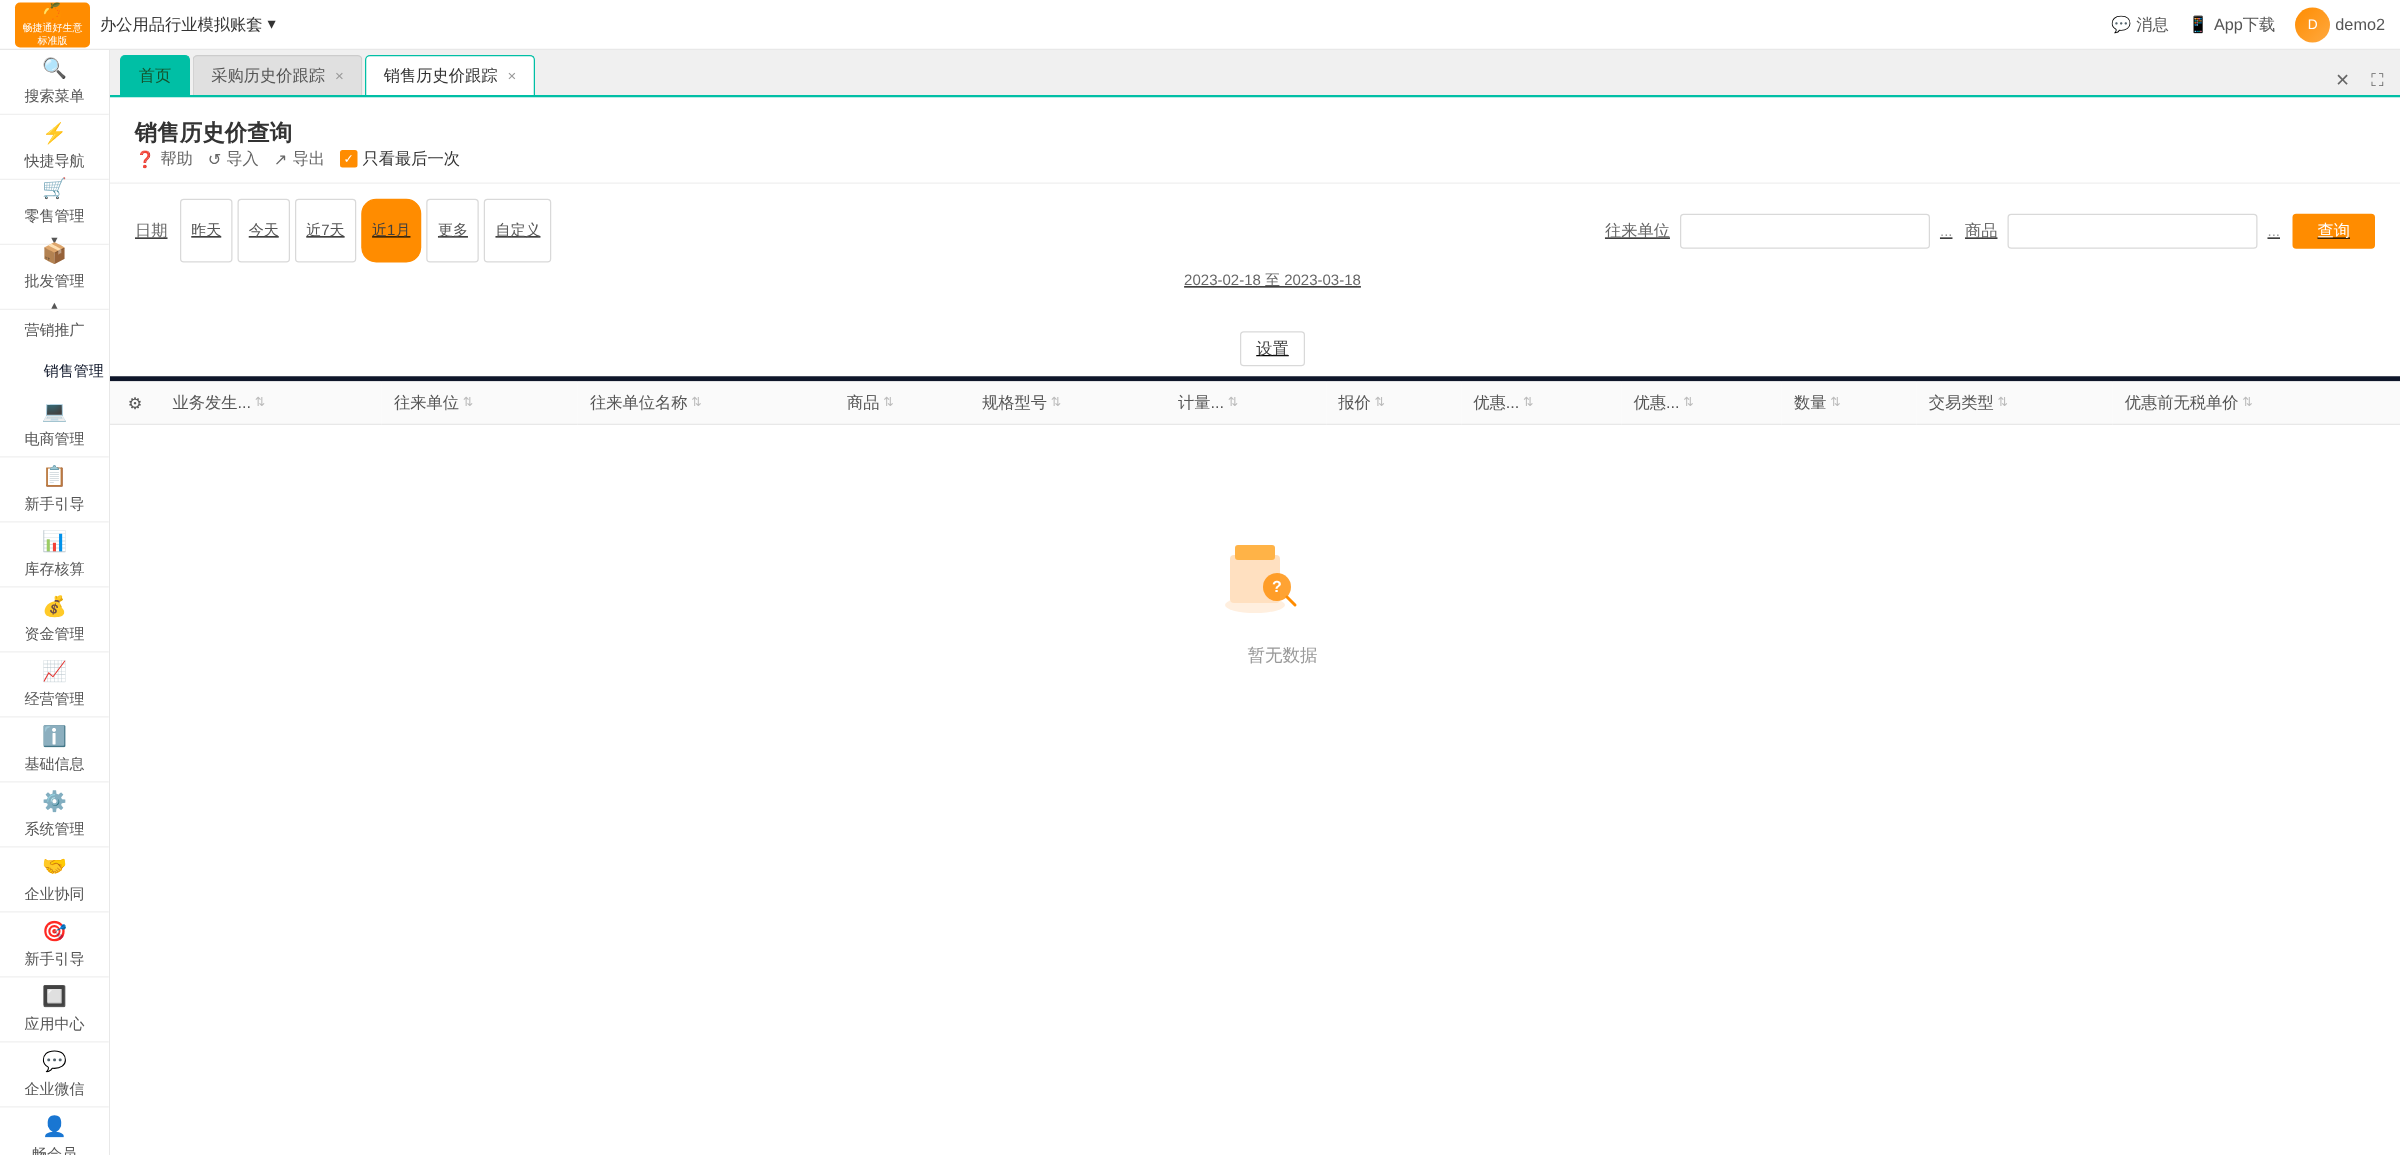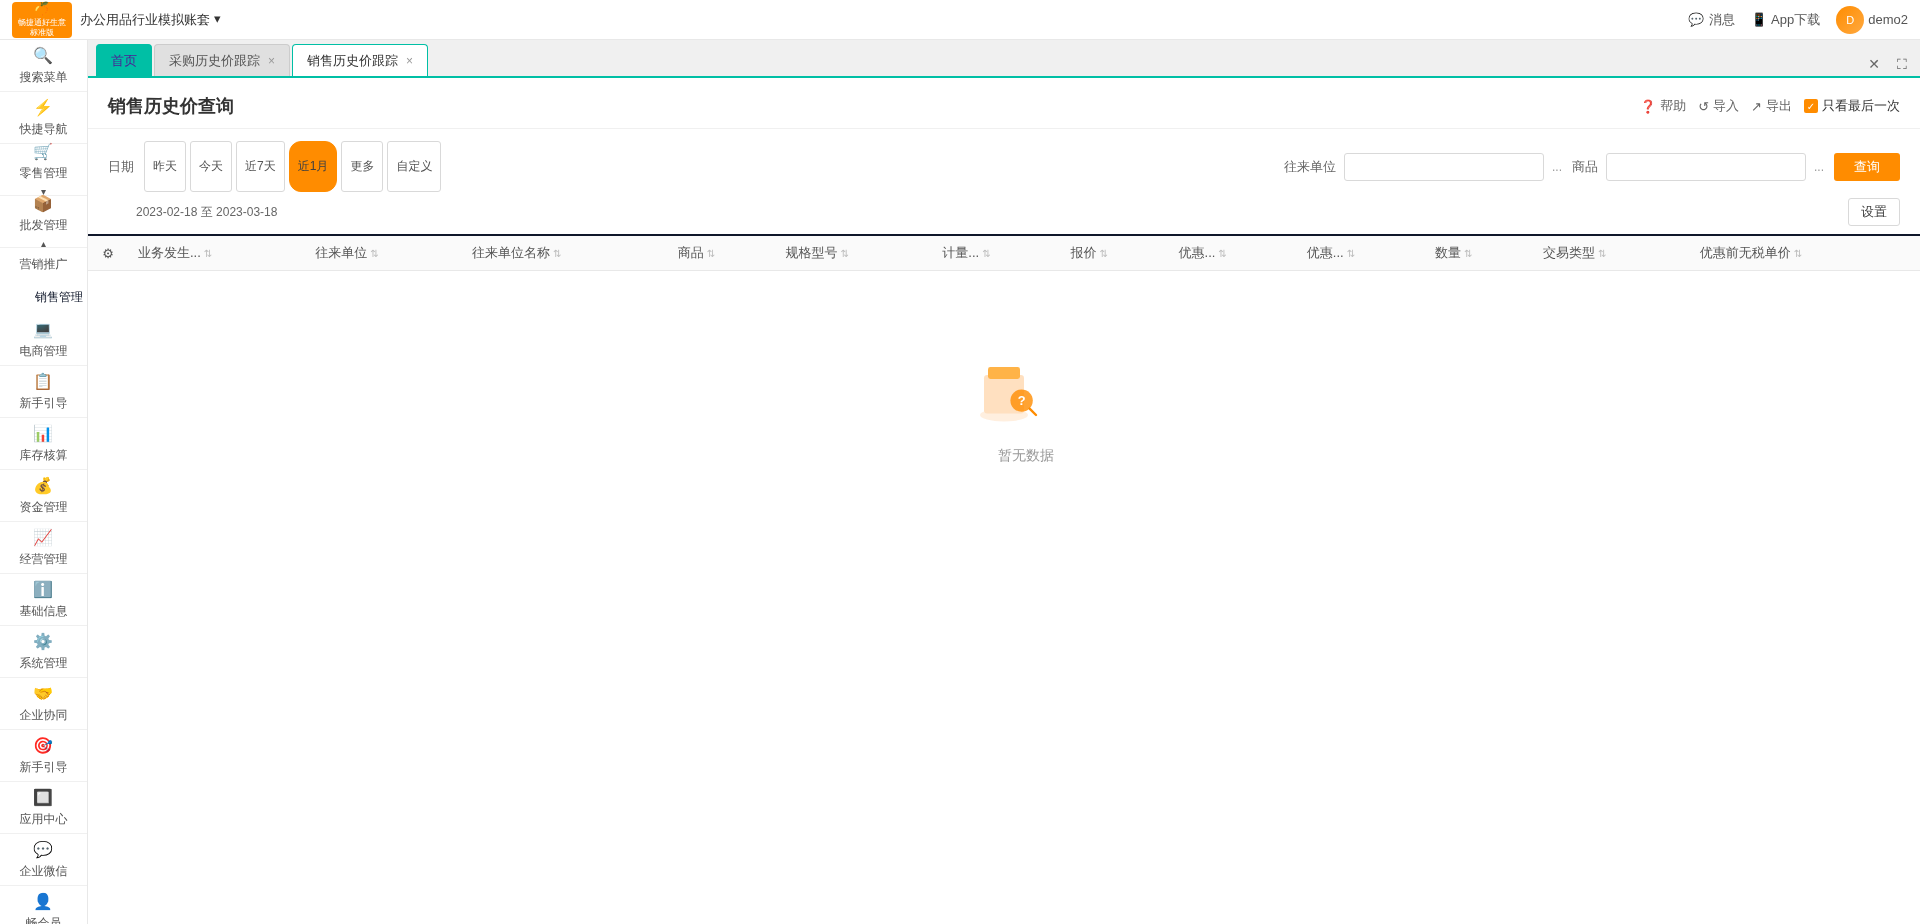--- a/index.html
+++ b/index.html
@@ -145,21 +145,21 @@
       border: 1px solid #ccc;
       border-bottom: none;
     }
     .tab.active {
       background: #fff;
       color: #333;
       border-color: #00bfa5;
     }
     .tab.home {
       background: #00bfa5;
-      color: #4c1d95;
+      color: #14532d;
       border-color: #00bfa5;
       justify-content: flex-end;
     }
     .tab-close {
       font-size: 12px;
       color: #999;
       cursor: pointer;
       line-height: 1;
     }
     .tab-bar-actions {
@@ -188,20 +188,21 @@
       display: flex;
       flex-direction: column;
     }
 
     
     .page-header {
       padding: 16px 20px 10px;
       border-bottom: 1px solid #f0f0f0;
       display: flex;
       justify-content: space-between;
+      flex-direction: column;
     }
     .page-title {
       font-size: 18px;
       font-weight: bold;
       color: #333;
     }
     .page-header-actions {
       display: flex;
       align-items: center;
       gap: 12px;
@@ -504,21 +505,21 @@
             <span>↗</span>
             <span>导出</span>
           </div>
           <label class="checkbox-label">
             <div class="checkbox-checked">✓</div>
             <span>只看最后一次</span>
           </label>
         </div>
       </div>
 
-      <div style="padding: 12px 20px 8px; border-bottom: 2px solid #0f172a;">
+      <div style="padding: 12px 20px 8px; border-bottom: 4px solid #0f172a; text-decoration: underline;">
         <div style="display:flex; align-items:center; gap:10px; flex-wrap:wrap;">
           <span class="filter-label">日期</span>
           <div class="date-btns">
             <button class="date-btn">昨天</button>
             <button class="date-btn">今天</button>
             <button class="date-btn">近7天</button>
             <button class="date-btn active">近1月</button>
             <button class="date-btn">更多</button>
             <button class="date-btn">自定义</button>
           </div>
@@ -528,21 +529,21 @@
             <input class="filter-input" style="">
             <span class="filter-dots">...</span>
           </div>
           <div class="filter-input-group">
             <span class="filter-label">商品</span>
             <input class="filter-input" style="">
             <span class="filter-dots">...</span>
           </div>
           <button class="query-btn">查询</button>
         </div>
-        <div style="margin-top: 6px; padding-left: 28px; display:flex; align-items:center; gap:16px;">
+        <div style="margin-top: 6px; padding-left: 28px; display:flex; align-items:center; gap:16px;flex-direction:column;">
           <span class="date-range">2023-02-18 至 2023-03-18</span>
           <span style="flex:1"></span>
           <button class="settings-btn">设置</button>
         </div>
       </div>
 
       <div class="table-container">
         <table>
           <thead>
             <tr>

